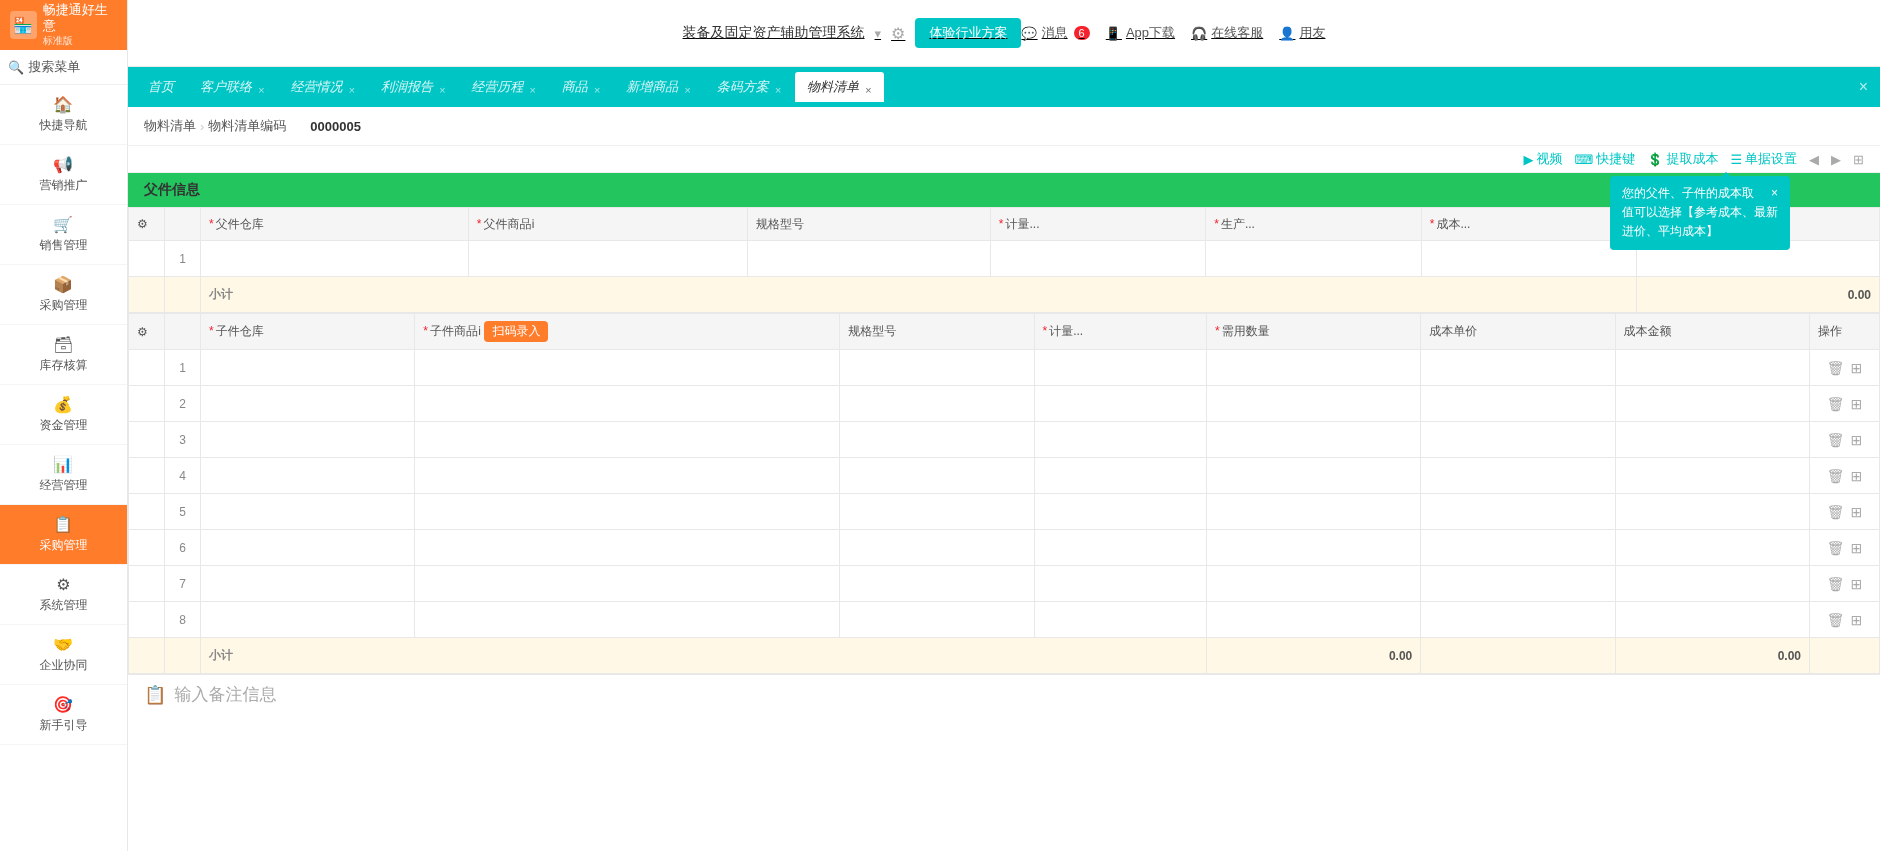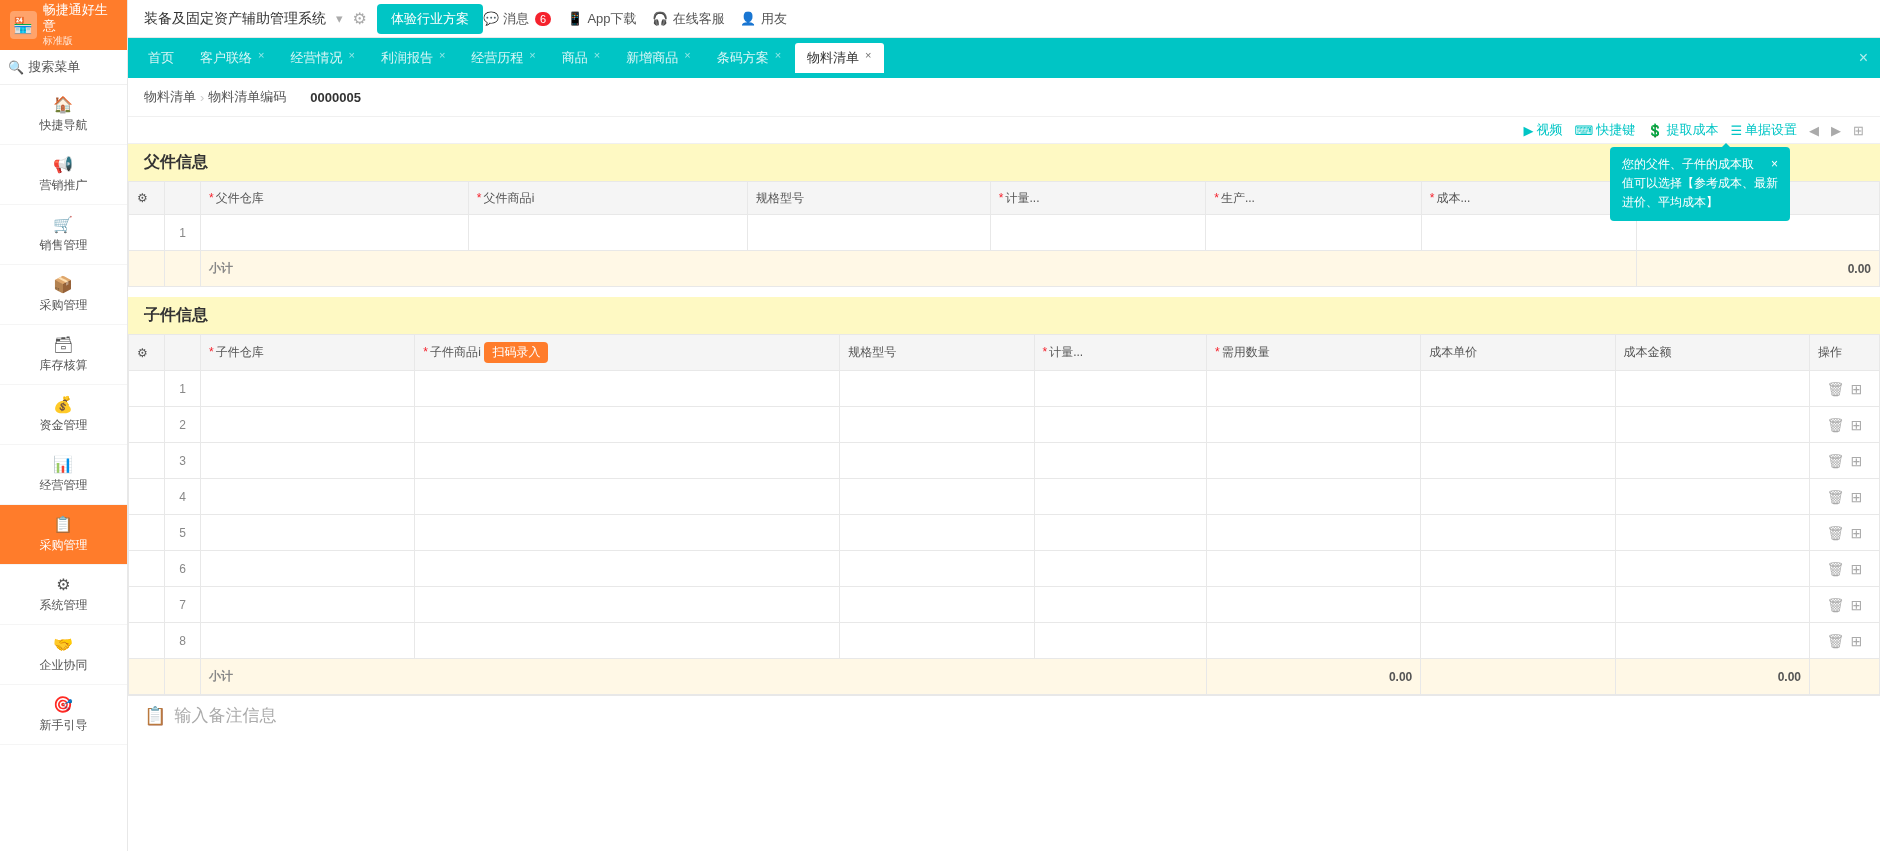--- a/index.html
+++ b/index.html
@@ -61,26 +61,27 @@
     .main {
       flex: 1;
       display: flex;
       flex-direction: column;
       overflow: hidden;
     }
 
     
     .topbar {
       background: #fff;
-      height: 38px;
+      height: 67px;
       display: flex;
       align-items: center;
       padding: 0 16px;
       border-bottom: 1px solid #e8e8e8;
-      justify-content: flex-start;
+      justify-content: center;
+      text-decoration: underline;
     }
     .topbar-left { display: flex; align-items: center; gap: 10px; }
     .topbar-title { font-size: 14px; color: #333; }
     .topbar-arrow { color: #aaa; cursor: pointer; }
     .topbar-settings { color: #aaa; cursor: pointer; font-size: 16px; }
     .topbar-btn {
       background: #00c5c5;
       color: #fff;
       border: none;
       padding: 6px 14px;
@@ -109,23 +110,24 @@
       gap: 2px;
       flex-shrink: 0;
     }
     .nav-tab {
       color: rgba(255,255,255,0.85);
       padding: 6px 12px;
       border-radius: 3px 3px 0 0;
       cursor: pointer;
       font-size: 13px;
       display: flex;
-      align-items: flex-start;
+      align-items: flex-end;
       gap: 4px;
       white-space: nowrap;
+      font-style: italic;
     }
     .nav-tab.active { background: #fff; color: #333; }
     .nav-tab .close { opacity: 0.7; font-size: 11px; margin-left: 2px; }
     .nav-tab-close-btn { color: rgba(255,255,255,0.7); cursor: pointer; margin-left: auto; padding: 0 4px; font-size: 16px; }
 
     
     .page-area {
       flex: 1;
       background: #fff;
       overflow-y: auto;
@@ -185,23 +187,23 @@
     .tooltip-close {
       cursor: pointer;
       float: right;
       margin-left: 6px;
     }
 
     
     .section-title {
       padding: 8px 16px;
       font-weight: bold;
-      font-size: 16px;
+      font-size: 14px;
       color: #333;
-      background: #fef9c3;
+      background: #22c55e;
     }
 
     
     .data-table {
       width: 100%;
       border-collapse: collapse;
       font-size: 12px;
     }
     .data-table th {
       background: #f5f5f5;
@@ -453,21 +455,20 @@
           <tr class="subtotal">
             <td></td>
             <td></td>
             <td colspan="6" style="color:#888;">小计</td>
             <td style="text-align:right;">0.00</td>
           </tr>
         </tbody>
       </table>
     </div>
 
-    <div class="section-title" style="margin-top:10px;">子件信息</div>
     <div class="table-wrapper">
       <table class="data-table">
         <thead>
           <tr>
             <th class="settings-col">⚙</th>
             <th class="num-col"></th>
             <th><span class="required">*</span>子件仓库</th>
             <th>
               <span class="required">*</span>子件商品ℹ
               <button class="scan-btn">扫码录入</button>

